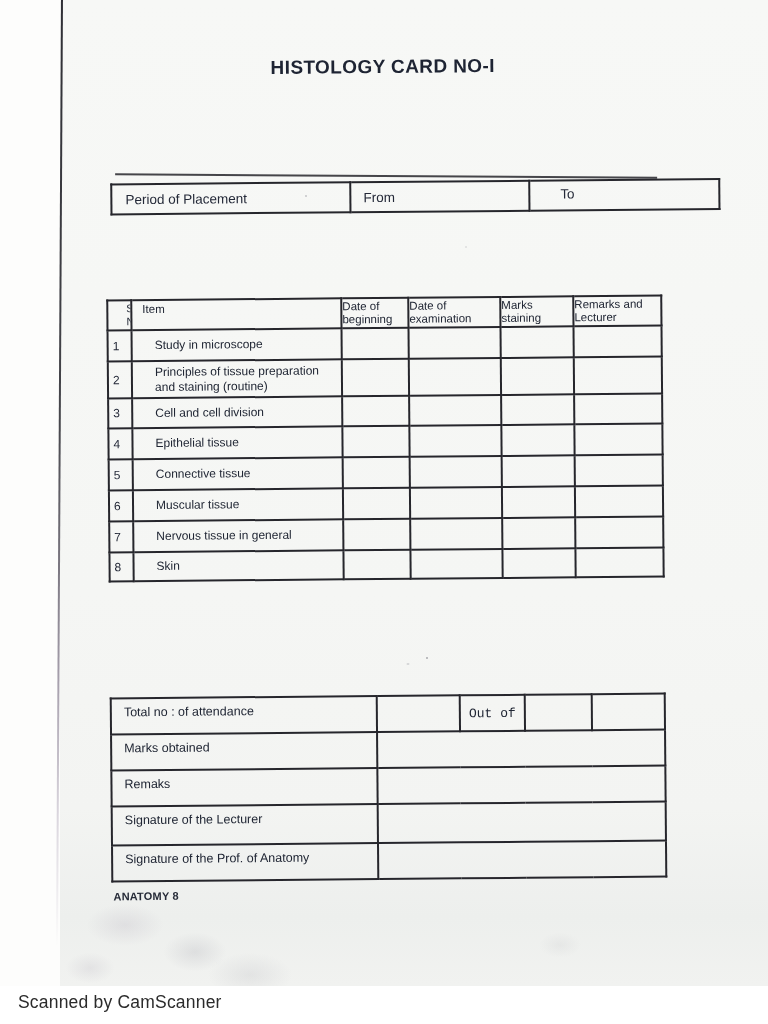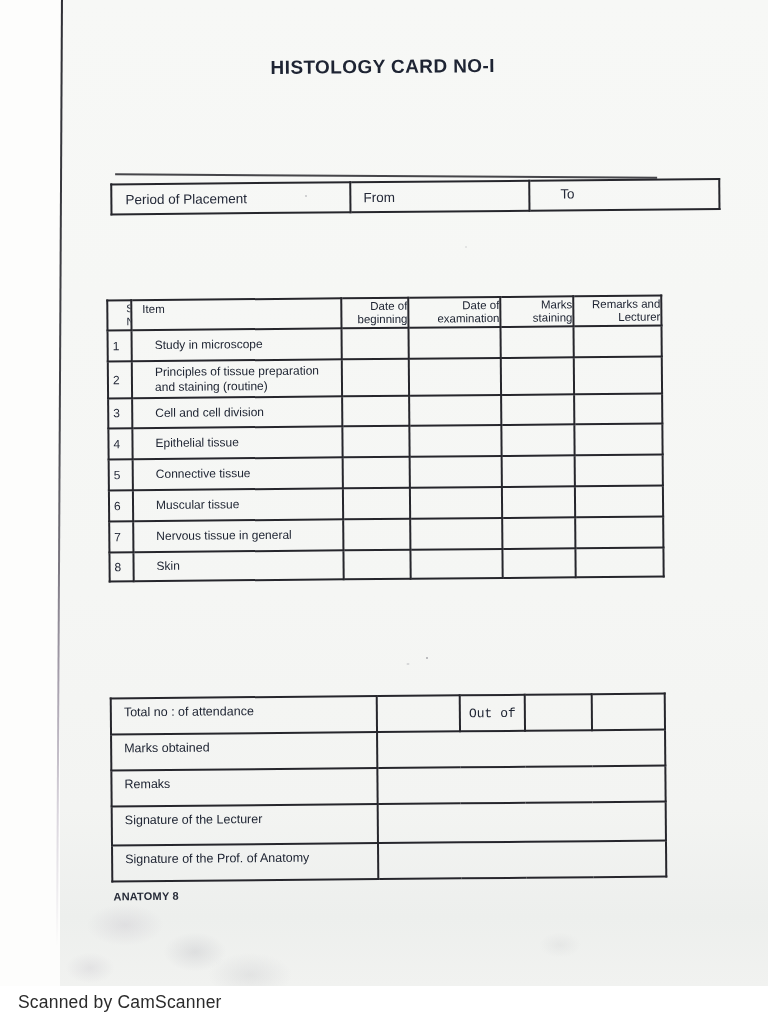--- a/index.html
+++ b/index.html
@@ -64,21 +64,21 @@
   
   .placement{left:113px;top:181px;width:547px;height:32px;border:2px solid #26262c;}
   .placement td{font-size:13.5px;color:#20263
 4;}
   .placement .c0{width:224px;padding-left:13px;}
   .placement .c1{width:165px;padding-left:12px;}
   .placement .c2{width:158px;padding-left:30px;vertical-align:top;padding-top:5px;}
 
   
   .items{left:108px;top:297px;width:554px;border:2px solid #26262c;}
-  .items th{font-weight:400;font-size:11.5px;line-height:1.15;white-space:pre-line;text-align:right;color:#202634;}
+  .items th{font-weight:400;font-size:11.5px;line-height:1.15;white-space:pre-line;text-align:left;color:#202634;}
   .items th.h-sl{text-align:left;padding-left:18px;font-size:11px;}
   .items th.h-item{text-align:left;padding-left:10px;vertical-align:top;padding-top:2px;}
   .items td.no{font-size:12px;padding-left:4px;}
   .items td.item{font-size:12px;padding-left:22px;line-height:1.25;color:#202634;}
 
   
   .summary{left:108px;top:695px;width:554px;border:2px solid #26262c;}
   .summary td{font-size:12.5px;color:#202634;vertical-align:top;}
   .summary td.lbl{padding-left:12px;padding-top:6px;}
   .summary td.outof{text-align:center;vertical-align:middle;font-size:13px;font-family:Liberation Mono, monospace;}

